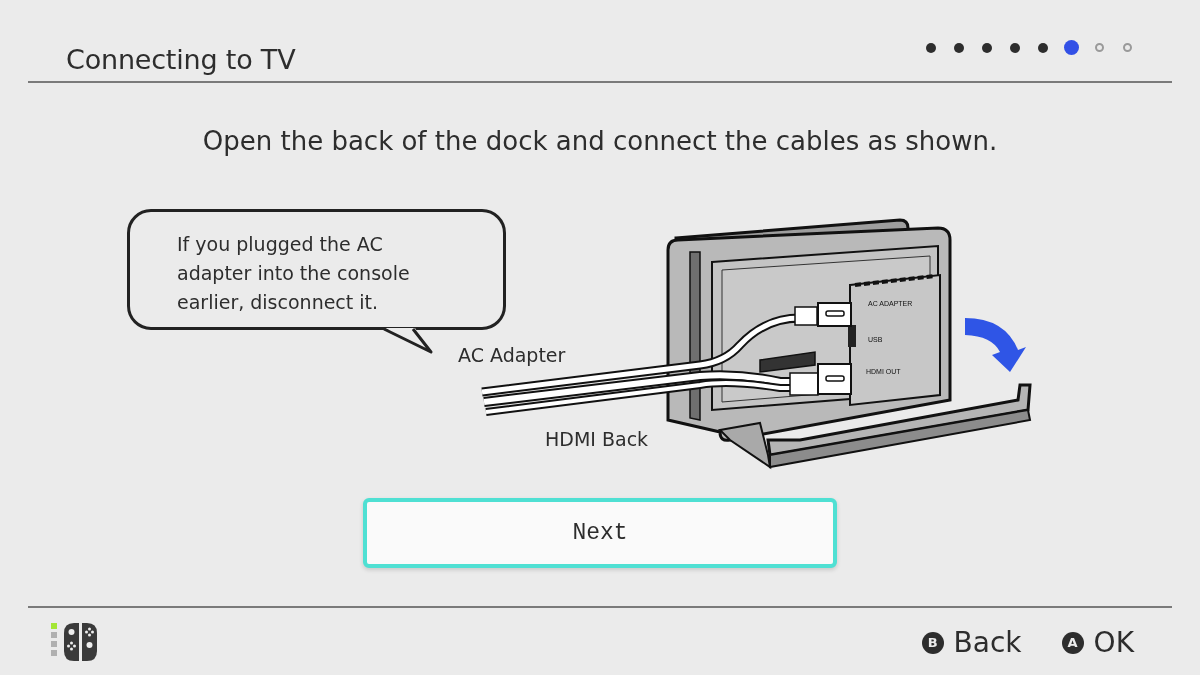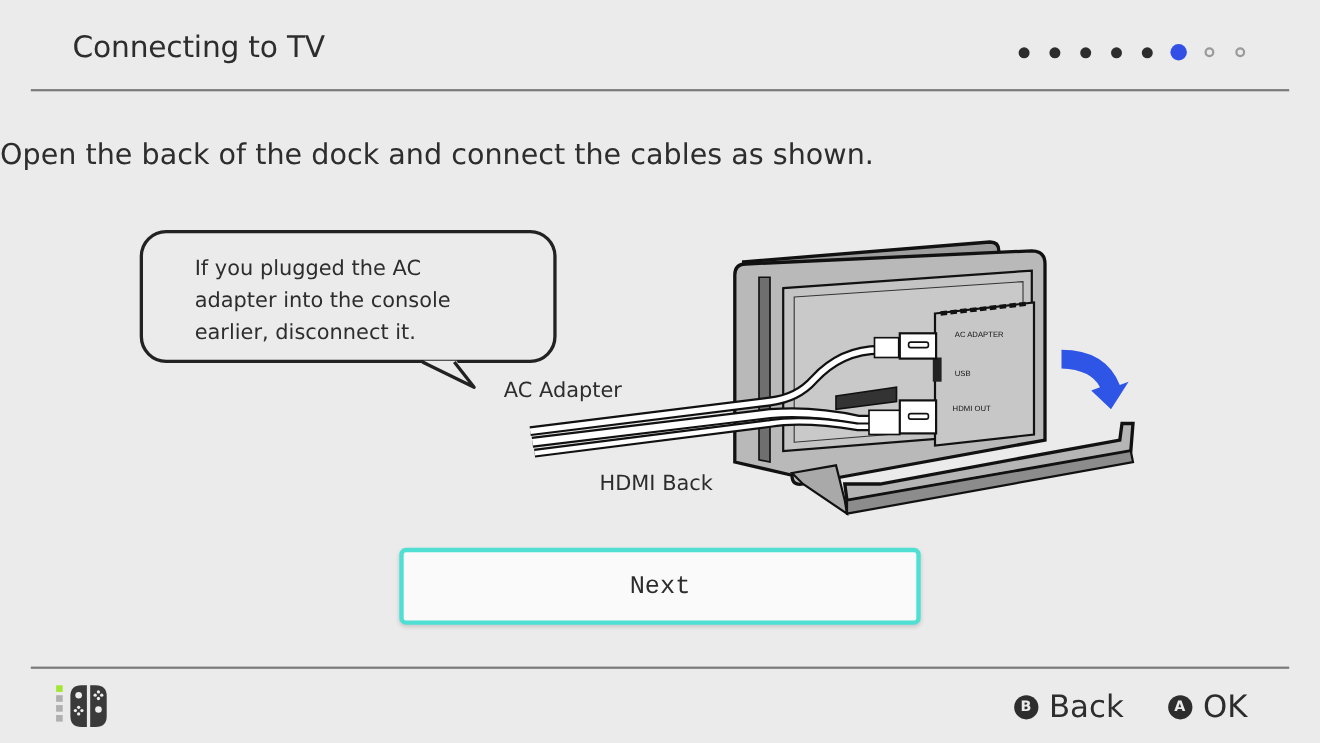--- a/index.html
+++ b/index.html
@@ -4,21 +4,21 @@
 <style>
   * { box-sizing: border-box; margin: 0; padding: 0; }
   html, body { width: 1200px; height: 675px; overflow: hidden; }
   body {
     background: #ebebeb;
     font-family: "DejaVu Sans", "Liberation Sans", sans-serif;
     color: #2d2d2d;
     position: relative;
   }
   .header-title {
-    position: absolute; left: 66px; top: 28px;
+    position: absolute; left: 66px; top: 44px;
     font-size: 27px; color: #2d2d2d; letter-spacing: -0.2px;
   }
   .progress {
     position: absolute; top: 40px; left: 926px;
     display: flex; align-items: center;
   }
   .dot {
     width: 10px; height: 10px; border-radius: 50%;
     background: #2d2d2d; margin-right: 18px;
   }
@@ -27,21 +27,21 @@
   .divider-top {
     position: absolute; left: 28px; right: 28px; top: 81px;
     height: 2px; background: #7a7a7a;
   }
   .divider-bottom {
     position: absolute; left: 28px; right: 28px; top: 606px;
     height: 2px; background: #7a7a7a;
   }
   .instruction {
     position: absolute; left: 0; right: 0; top: 126px;
-    font-size: 26px; color: #2d2d2d;
+    text-align: center; font-size: 26px; color: #2d2d2d;
   }
   .bubble {
     position: absolute; left: 127px; top: 209px; width: 379px; height: 121px;
     border: 3px solid #222; border-radius: 24px; background: #ebebeb;
   }
   .bubble-text {
     position: absolute; left: 47px; top: 18px; width: 270px;
     font-size: 19px; line-height: 29px; color: #2d2d2d;
   }
   .bubble-tail { position: absolute; left: 0; top: 0; }

